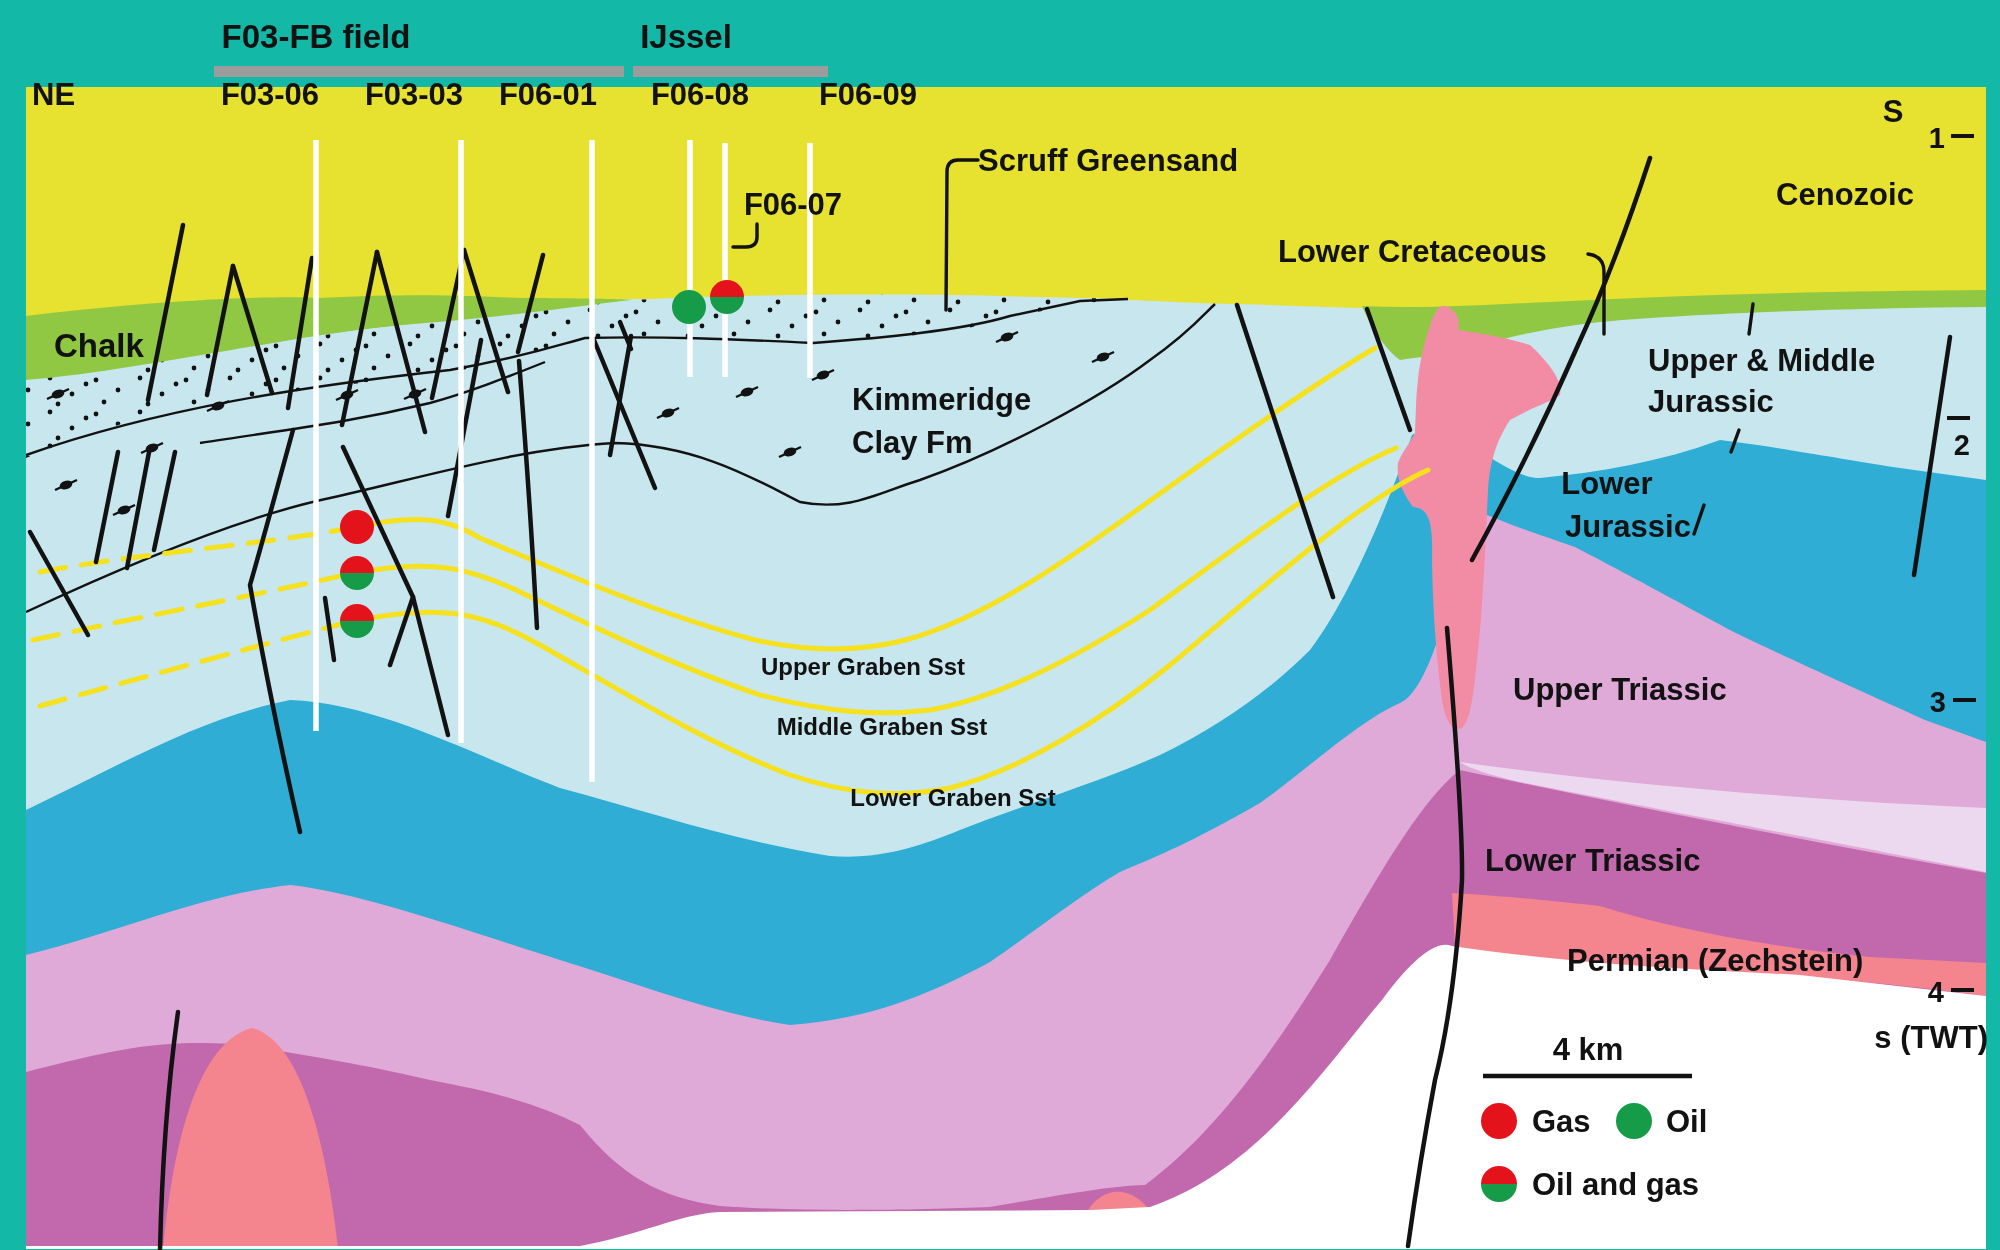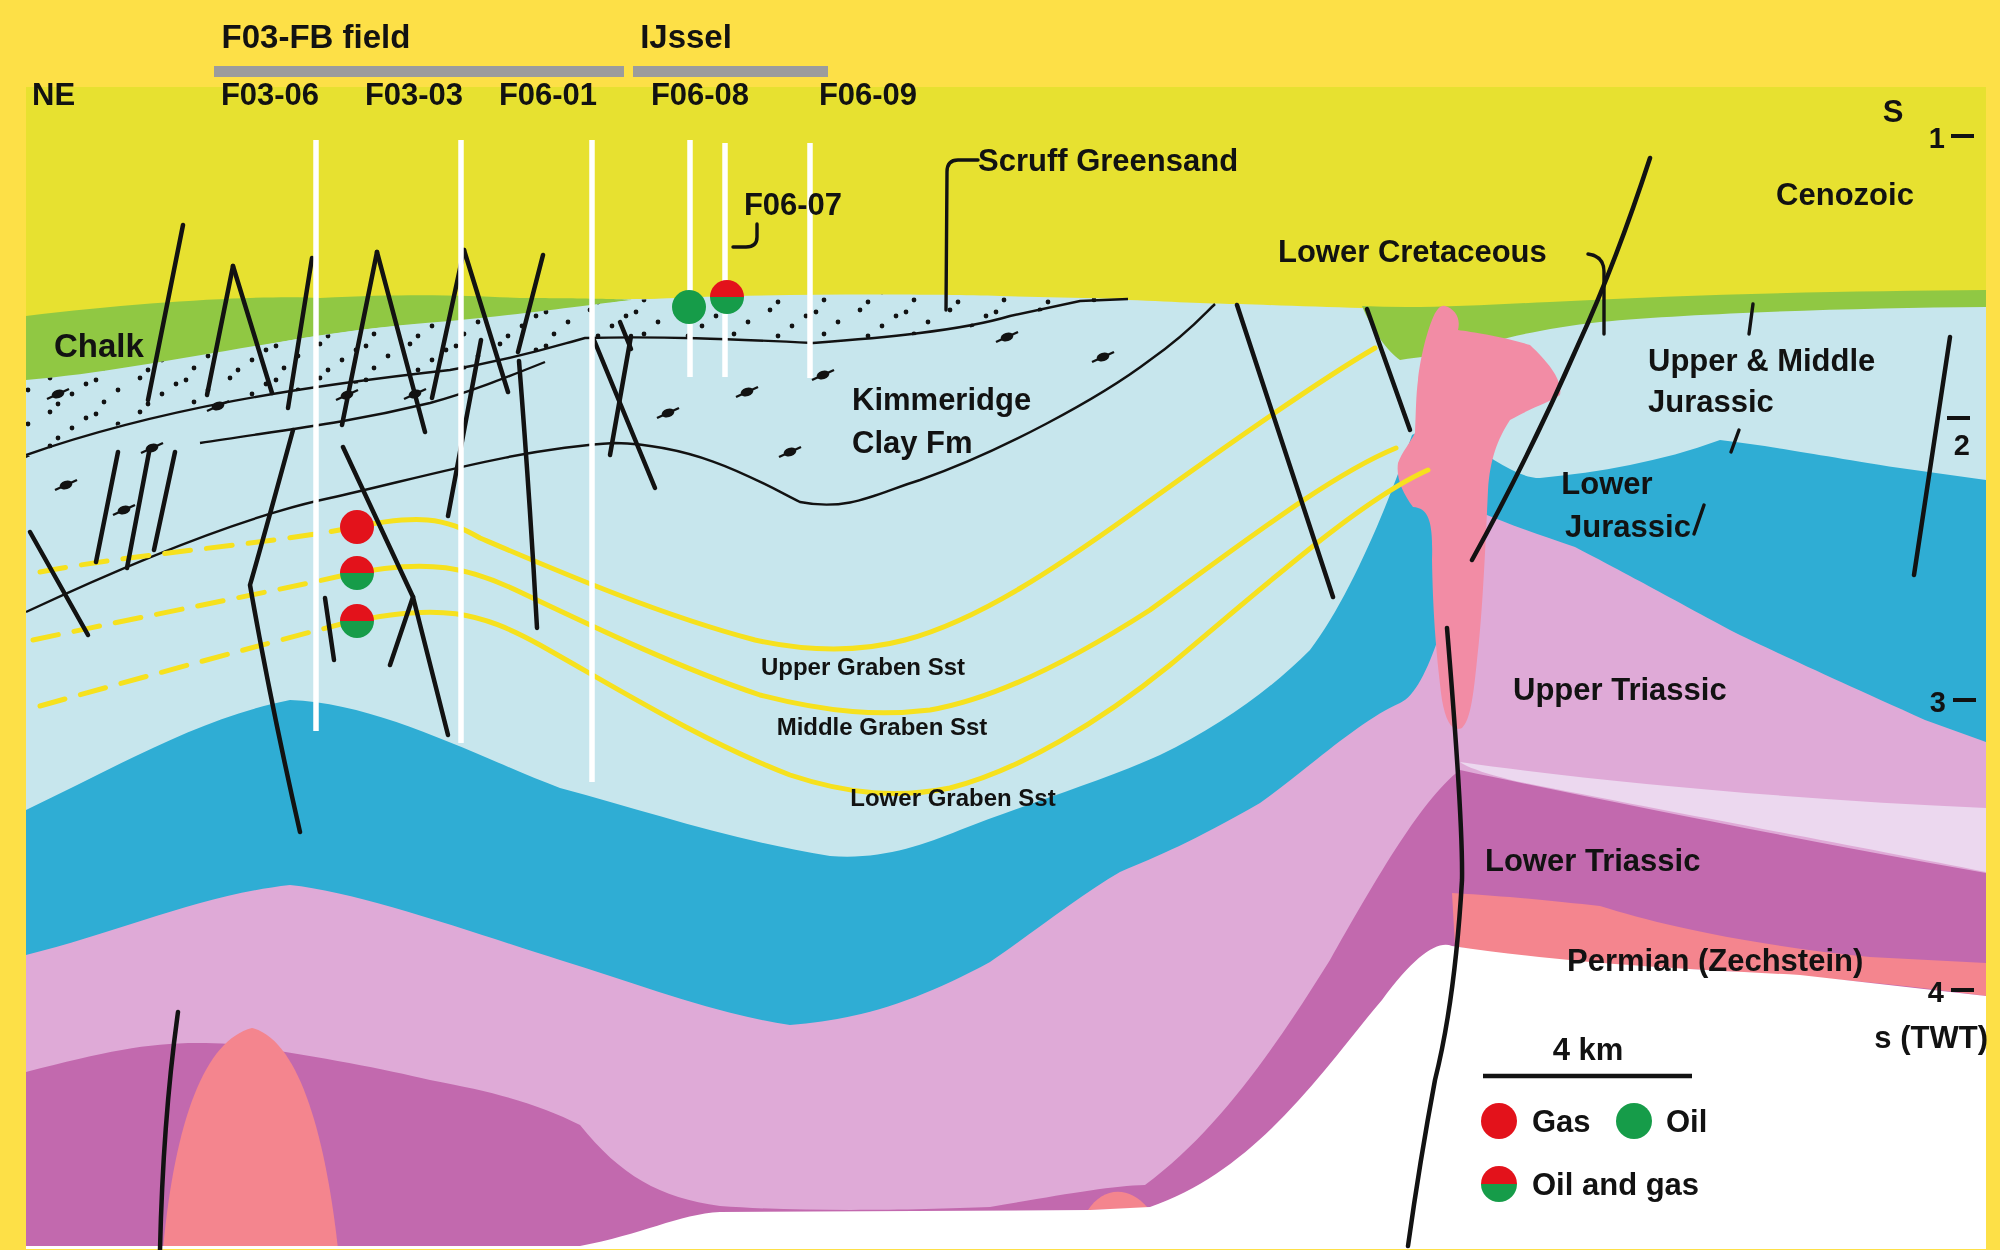--- a/index.html
+++ b/index.html
@@ -1,16 +1,16 @@
 <!DOCTYPE html>
 <html style="--cenozoic_yellow: #e7e130; --chalk_green: #90c843; --light_blue: #c7e6ed; --teal_blue: #2fadd4; --upper_triassic_pink: #dfaad7; --lavender_band: #ecd8ef; --lower_triassic_magenta: #c269ae; --permian_salmon: #f4858e; --salt_pink: #f28ca5; --graben_yellow: #f6e11e; --gas_red: #e3121b; --oil_green: #169c49; --bar_gray: #9c9c9c; --line_black: #121212;"><head>
 <meta charset="utf-8">
 <style>
   html,body{margin:0;padding:0;background:#ffffff;}
-  .stage{position:relative;width:2000px;height:1250px;background:#fde047;overflow:hidden;}
+  .stage{position:relative;width:2000px;height:1250px;background:#14b8a6;overflow:hidden;}
   svg{display:block;}
   text{font-family:"Liberation Sans","DejaVu Sans",sans-serif;fill:#121212;}
   .t30{font-size:31px;font-weight:600;}
   .t32{font-size:33px;font-weight:600;}
   .t24{font-size:24px;font-weight:600;}
   .t28{font-size:29px;font-weight:600;}
   .mid{text-anchor:middle;}
   .end{text-anchor:end;}
   .fault{stroke:var(--line_black);stroke-width:4.5;fill:none;stroke-linecap:round;}
   .thin{stroke:var(--line_black);stroke-width:2.4;fill:none;}

